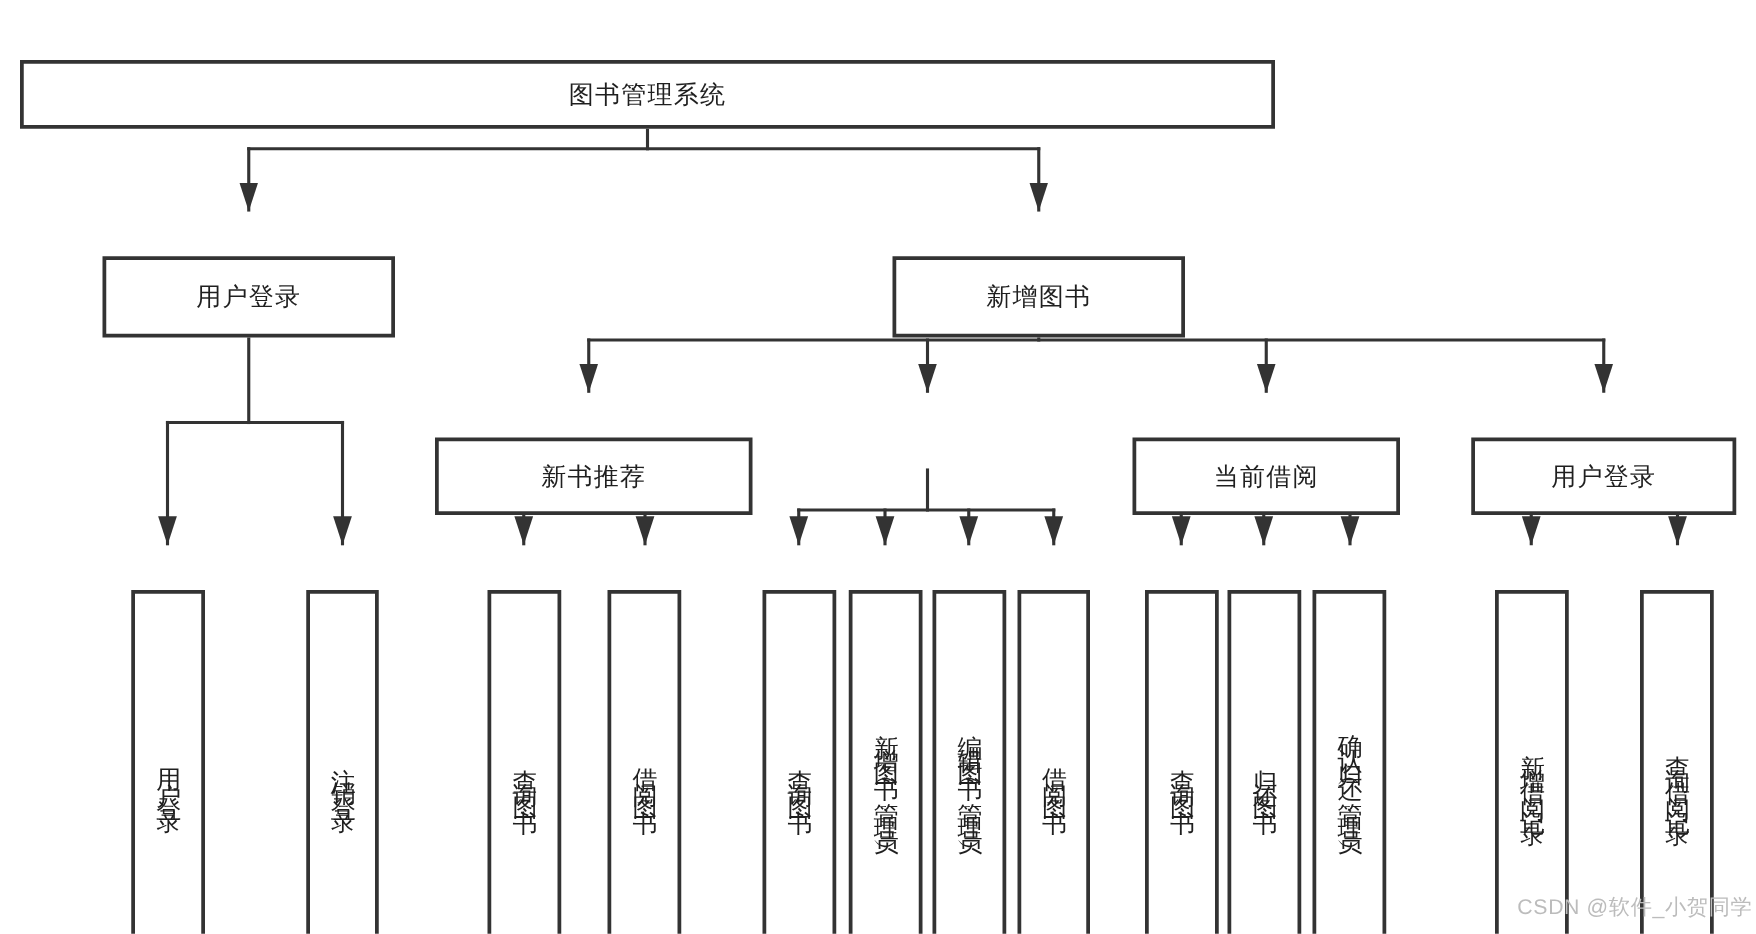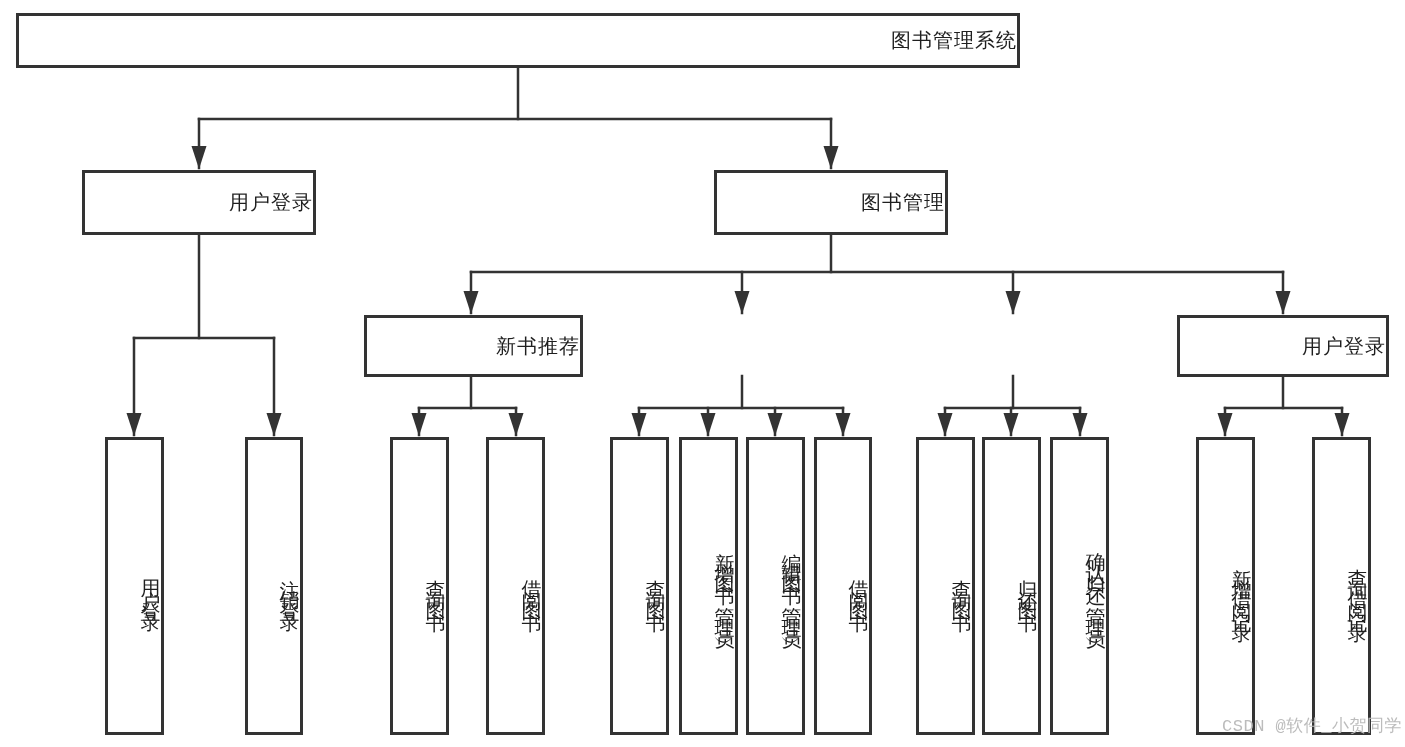--- a/index.html
+++ b/index.html
@@ -28,21 +28,22 @@
     fill: var(--line, #333333);
     stroke: none;
   }
   .box {
     position: absolute;
     box-sizing: border-box;
     background: var(--box_bg, #ffffff);
     border: 3px solid var(--box_border, #333333);
     display: flex;
     align-items: center;
-    justify-content: flex-end;
+    justify-content: center;
+    margin-top: 35px;
   }
   .box.h .label {
     font-size: 20px;
     color: var(--text, #1f1f1f);
     letter-spacing: 1px;
     white-space: nowrap;
   }
   .box.v .vlabel {
     writing-mode: vertical-rl;
     text-orientation: mixed;
@@ -53,21 +54,20 @@
     white-space: nowrap;
   }
   .watermark {
     position: absolute;
     right: 3px;
     top: 714px;
     font-size: 17px;
     letter-spacing: 0.5px;
     color: var(--watermark, #bcbcbc);
     white-space: nowrap;
-    font-family: Liberation Mono, monospace;
   }
 </style>
 </head>
 <body>
 
 <div id="diagram-canvas">
 
   <svg id="connectors" width="1405" height="747" viewBox="0 0 1405 747" aria-hidden="true">
     <defs>
       <marker id="arrow" markerUnits="userSpaceOnUse" markerWidth="24" markerHeight="16" viewBox="0 0 24 16" refX="22" refY="8" orient="auto">
@@ -131,25 +131,28 @@
   </svg>
 
   <div class="box h" style="left:16px;top:13px;width:1004px;height:55px">
     <span class="label">图书管理系统</span>
   </div>
 
   <div class="box h" style="left:82px;top:170px;width:234px;height:65px">
     <span class="label">用户登录</span>
   </div>
   <div class="box h" style="left:714px;top:170px;width:234px;height:65px">
-    <span class="label">图书管理</span>
-  </div>
-
-  <div class="box h" style="left:364px;top:315px;width:219px;height:62px">
+    <span class="label">新增图书</span>
+  </div>
+
+  <div class="box h" style="left:348px;top:315px;width:254px;height:62px">
     <span class="label">新书推荐</span>
+  </div>
+  <div class="box h" style="left:906px;top:315px;width:214px;height:62px">
+    <span class="label">当前借阅</span>
   </div>
   <div class="box h" style="left:1177px;top:315px;width:212px;height:62px">
     <span class="label">用户登录</span>
   </div>
 
   <div class="box v" style="left:105px;top:437px;width:59px;height:298px">
     <span class="vlabel">用户登录</span>
   </div>
   <div class="box v" style="left:245px;top:437px;width:58px;height:298px">
     <span class="vlabel">注销登录</span>

